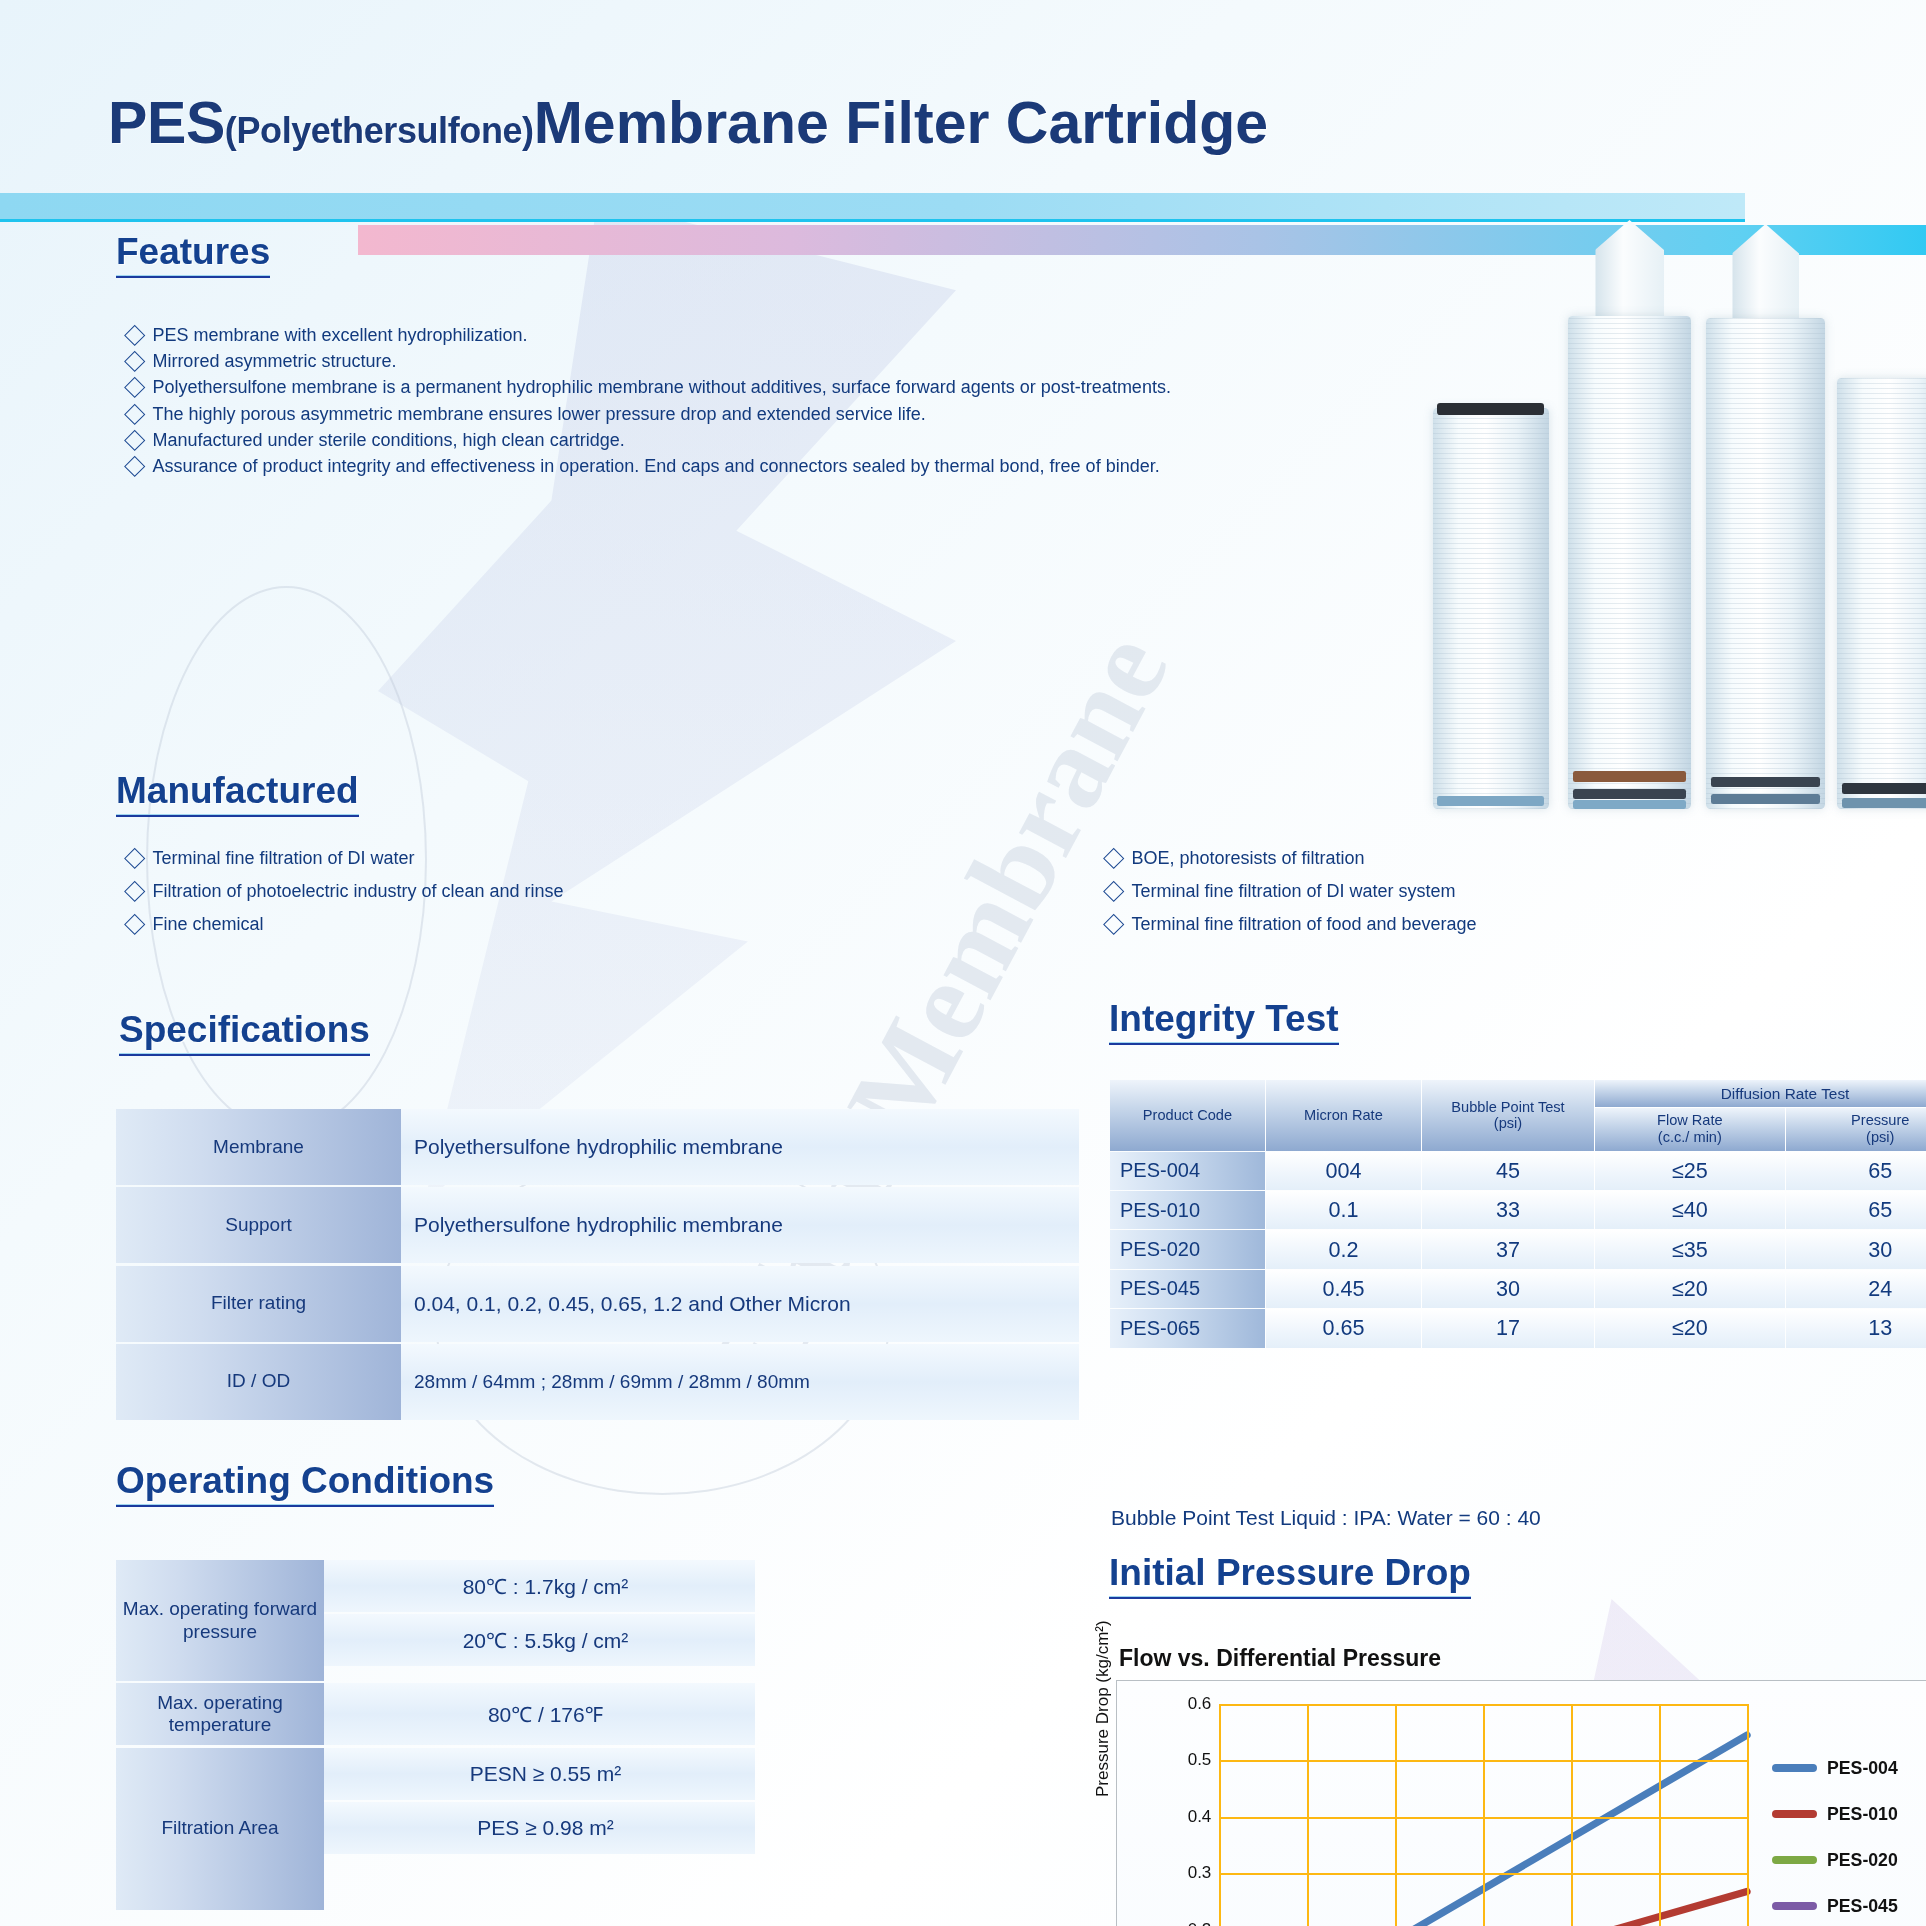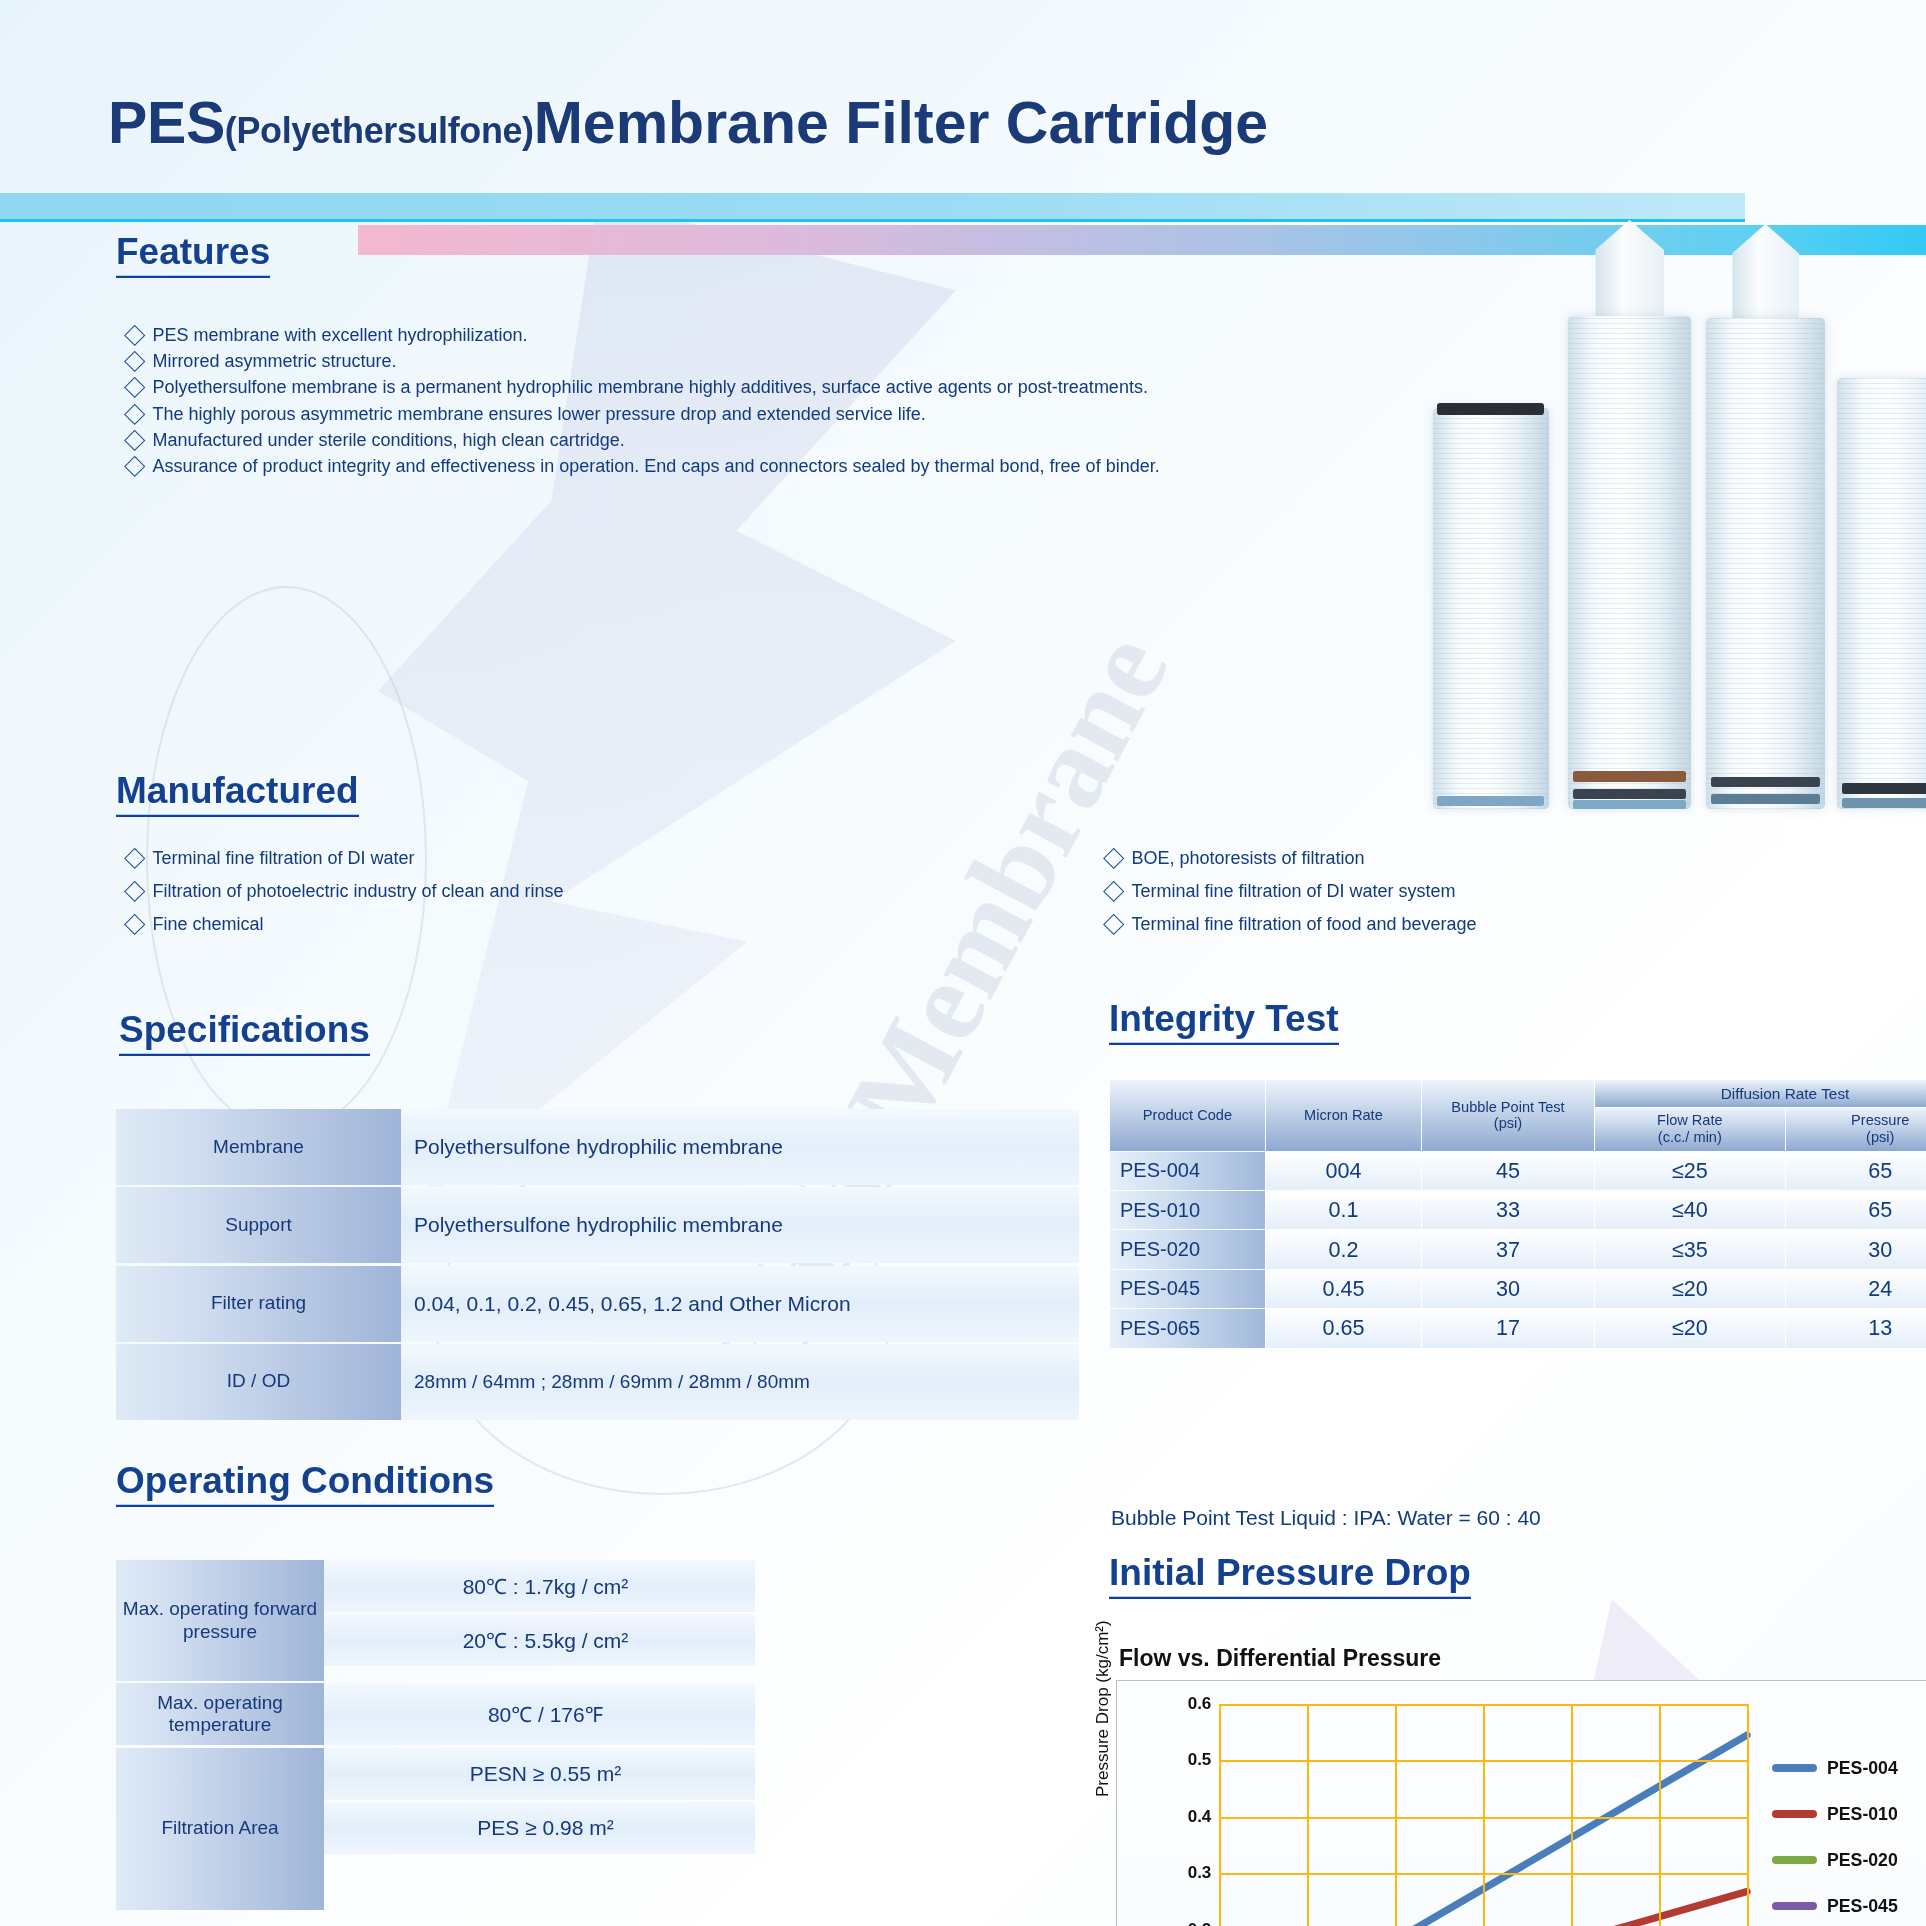--- a/index.html
+++ b/index.html
@@ -110,21 +110,21 @@
   .chart-title { position: absolute; left: 1119px; top: 1645px; font-size: 23px; font-weight: bold; color: #111; }
   .ylab {
     position: absolute; left: -24px; top: 116px; font-size: 17px; color: #111;
     transform: rotate(-90deg); transform-origin: left top; white-space: nowrap;
   }
   .plot { position: absolute; left: 102px; top: 23px; width: 528px; height: 339px; }
   .grid-v, .grid-h { position: absolute; background: #FDB813; }
   .grid-v { width: 2.3px; height: 100%; top: 0; }
   .grid-h { height: 2.3px; width: 100%; left: 0; }
   .ytick { position: absolute; right: 100%; margin-right: 7.7px; transform: translateY(-50%);
-    font-size: 17px; color: #111; font-weight: bold; }
+    font-size: 17px; color: #111; font-weight: normal; }
   .series { position: absolute; left: 0; top: 0; width: 100%; height: 100%; overflow: visible; }
   .legend { position: absolute; left: 655px; top: 64px; }
   .lg-row { display: flex; align-items: center; height: 46px; }
   .lg-sw { width: 45px; height: 7.3px; border-radius: 3.9px; margin-right: 10px; }
   .lg-tx { font-size: 17.7px; font-weight: bold; color: #111; white-space: nowrap; }
 
   
   .photo { position: absolute; left: 1425px; top: 250px; width: 516px; height: 559px; }
   .cart { position: absolute; bottom: 0; border-radius: 5.4px; }
   .cart .body {
@@ -197,21 +197,21 @@
   <div class="bitem">
     <span class="dia"></span>
     <span class="btxt">PES membrane with excellent hydrophilization.</span>
   </div>
   <div class="bitem">
     <span class="dia"></span>
     <span class="btxt">Mirrored asymmetric structure.</span>
   </div>
   <div class="bitem">
     <span class="dia"></span>
-    <span class="btxt">Polyethersulfone membrane is a permanent hydrophilic membrane highly additives, surface active agents or post-treatments.</span>
+    <span class="btxt">Polyethersulfone membrane is a permanent hydrophilic membrane without additives, surface forward agents or post-treatments.</span>
   </div>
   <div class="bitem">
     <span class="dia"></span>
     <span class="btxt">The highly porous asymmetric membrane ensures lower pressure drop and extended service life.</span>
   </div>
   <div class="bitem">
     <span class="dia"></span>
     <span class="btxt">Manufactured under sterile conditions, high clean cartridge.</span>
   </div>
   <div class="bitem">

